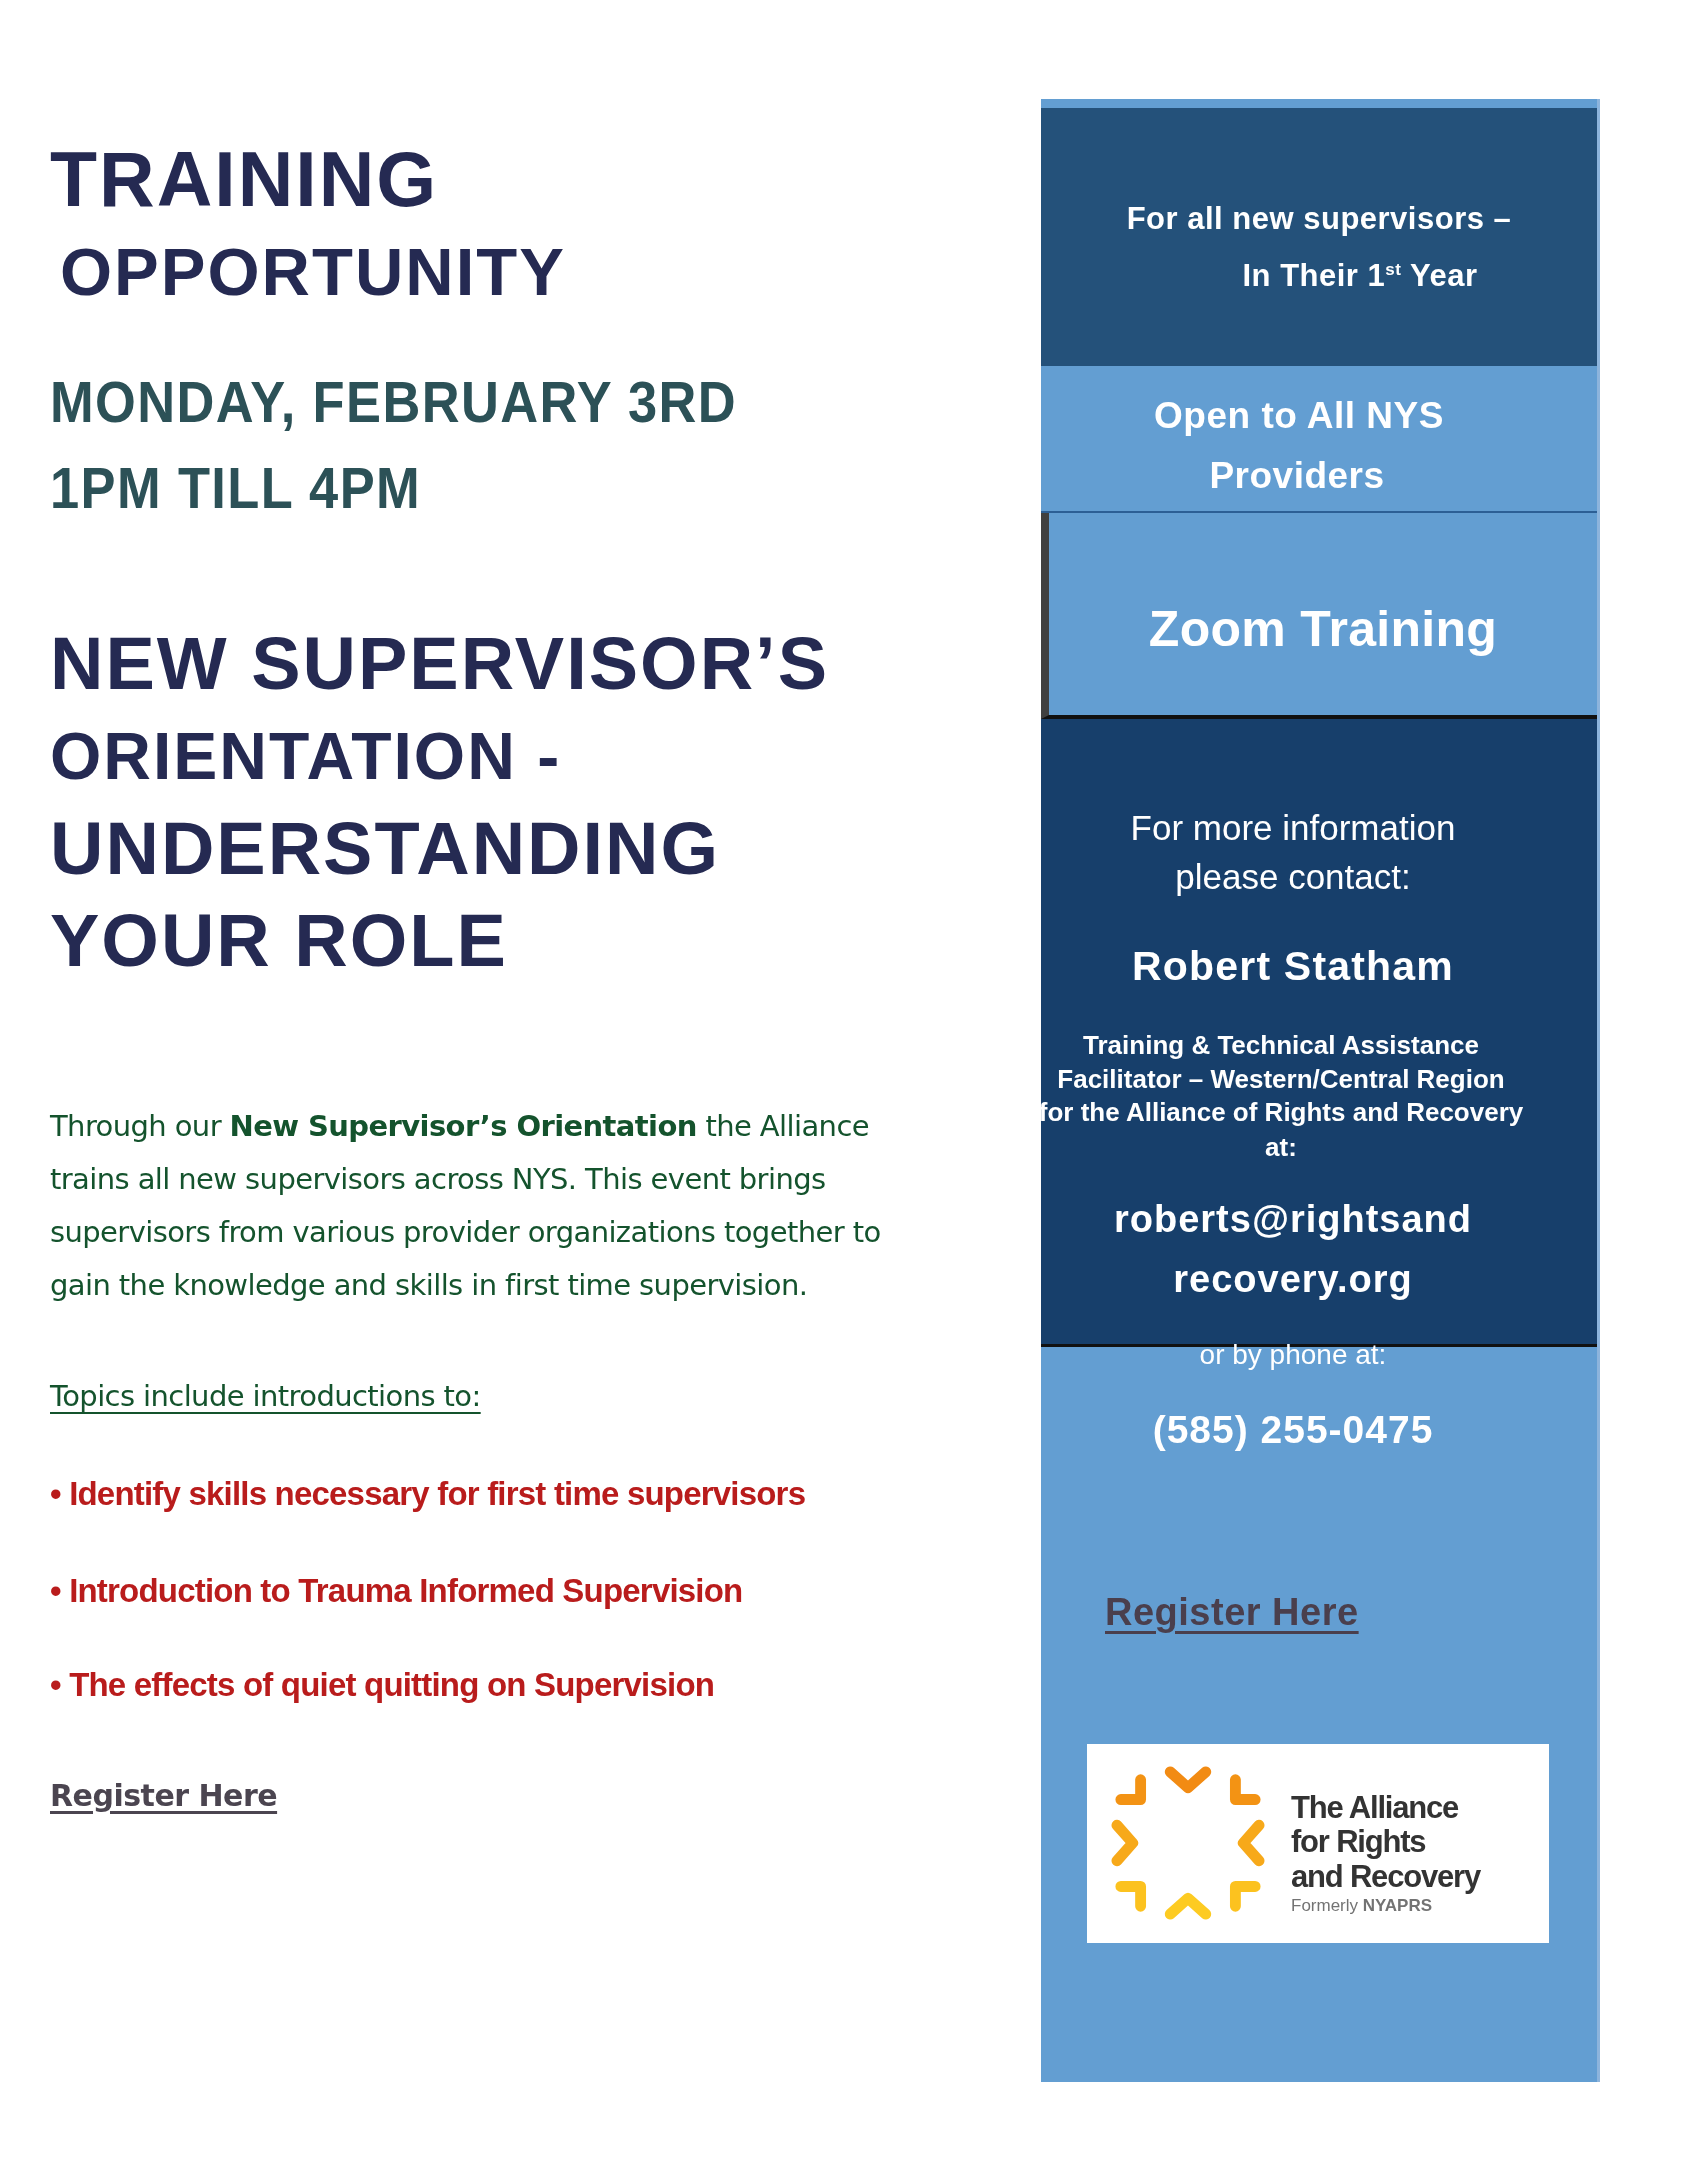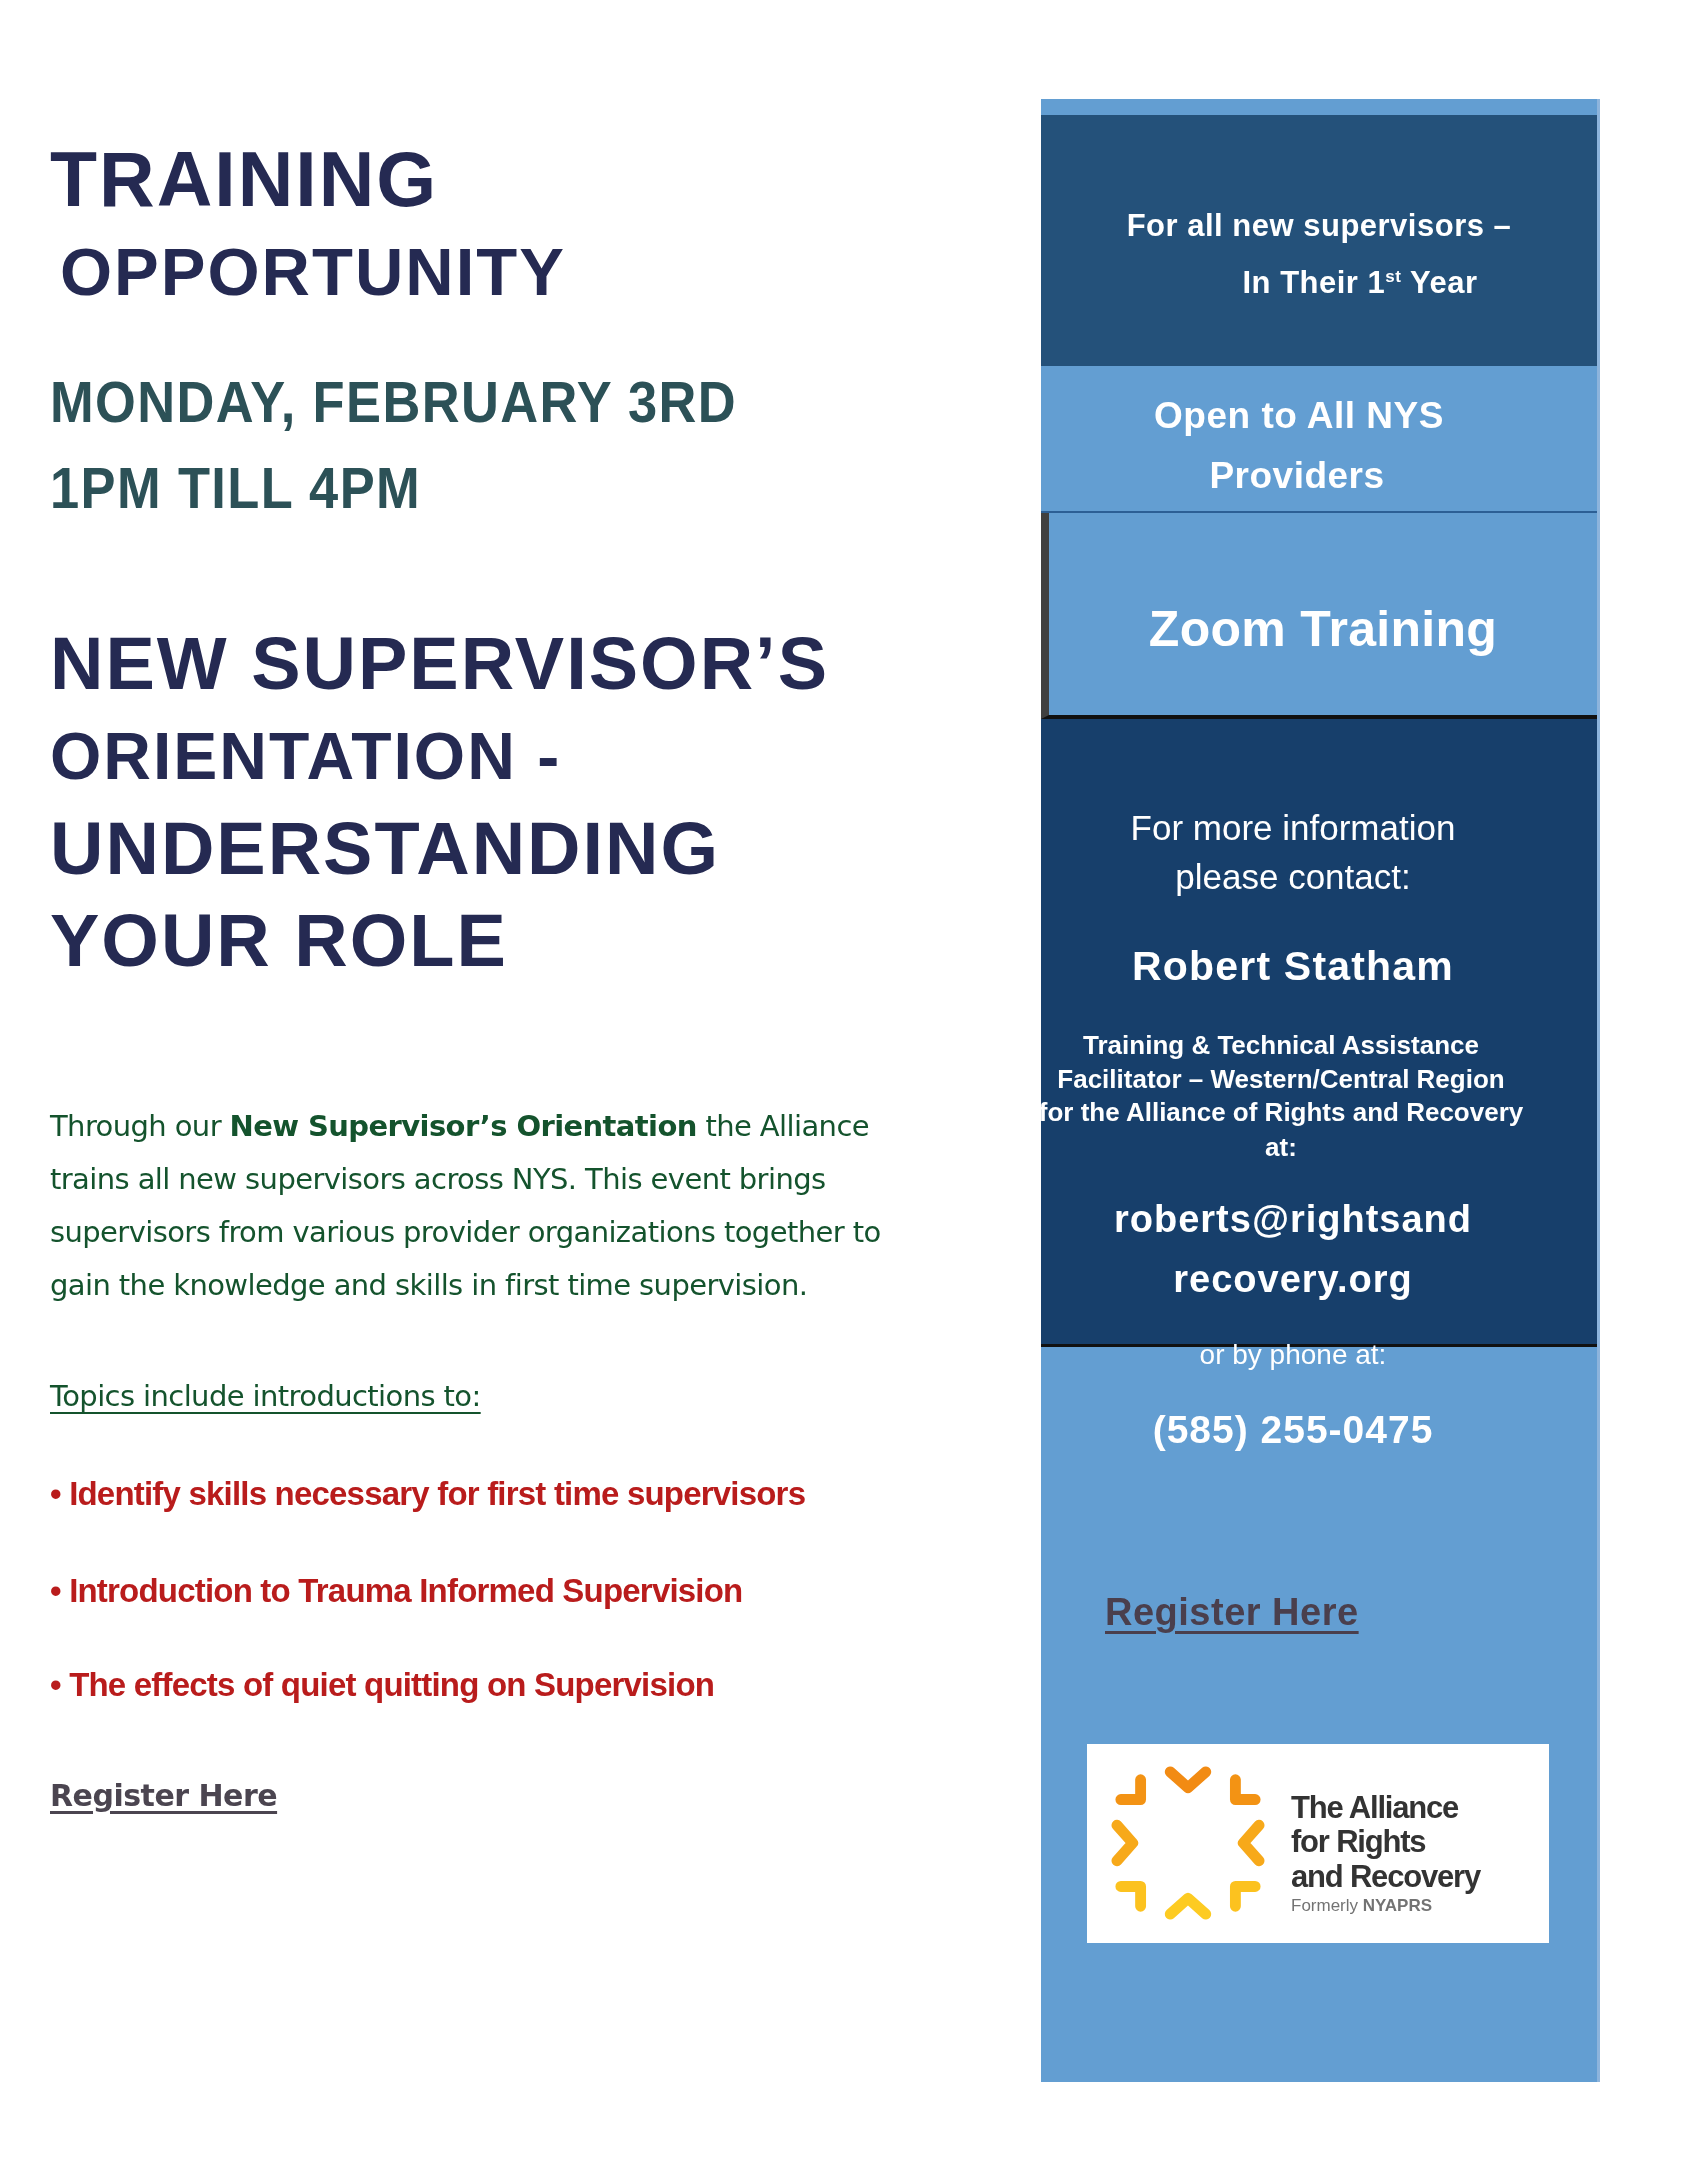--- a/index.html
+++ b/index.html
@@ -50,21 +50,21 @@
 </div>
 <div class="abs bullet" style="left:50px; top:1666px;">
   <span>•</span>
   <span>The effects of quiet quitting on Supervision</span>
 </div>
 
 <a class="abs link-left" style="left:50px; top:1778px;">Register Here</a>
 
 <div class="abs panel" style="top:99px; height:1983px; background:#639ed2; border-right:3px solid #8db4dc;">
 
-  <div class="box" style="top:16px; height:336px; background:#24517a;">
+  <div class="box" style="top:9px; height:336px; background:#24517a;">
     <div class="center-text" style="top:93px; font-size:31px; font-weight:700; line-height:36px; letter-spacing:0.5px;">For all new supervisors –</div>
     <div class="center-text" style="top:144px; font-size:31px; font-weight:700; line-height:36px; letter-spacing:0.5px;padding-left:41px;">
       <span>In Their 1</span><sup style="font-size:17px;">st</sup><span> Year</span>
     </div>
   </div>
 
   <div class="box" style="top:267px; height:147px; background:#639ed2; border-bottom:2px solid #2c5f95;">
     <div class="center-text" style="top:28px; font-size:37px; font-weight:700; line-height:44px; margin-left:-20px; letter-spacing:0.5px;">Open to All NYS</div>
     <div class="center-text" style="top:88px; font-size:37px; font-weight:700; line-height:44px; margin-left:-22px; letter-spacing:0.5px;">Providers</div>
   </div>

